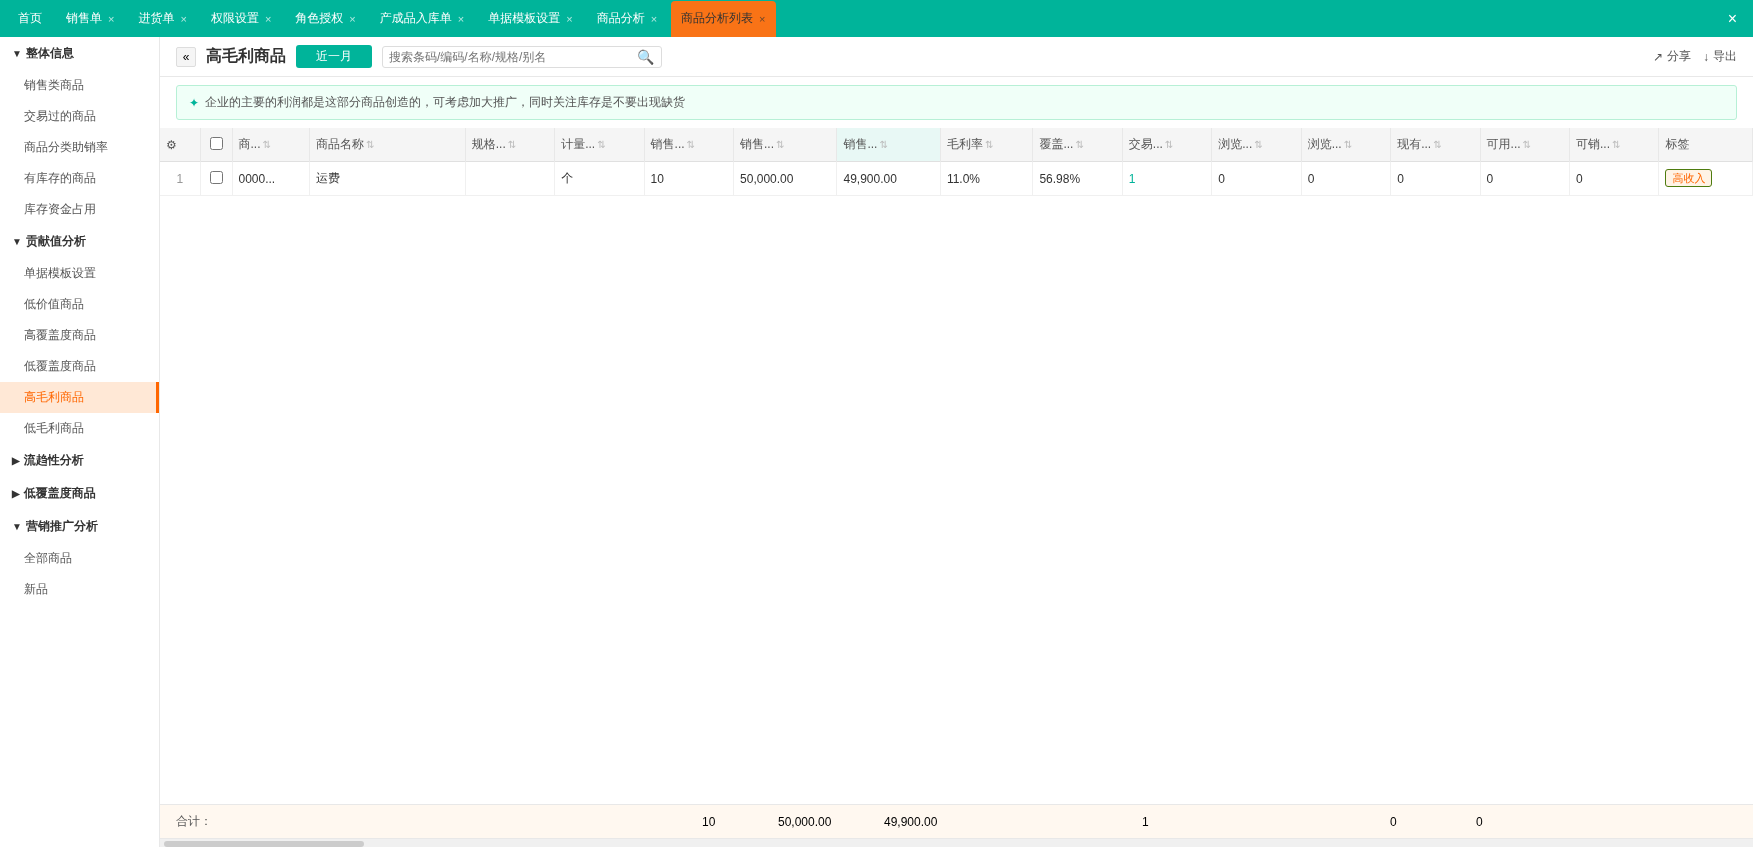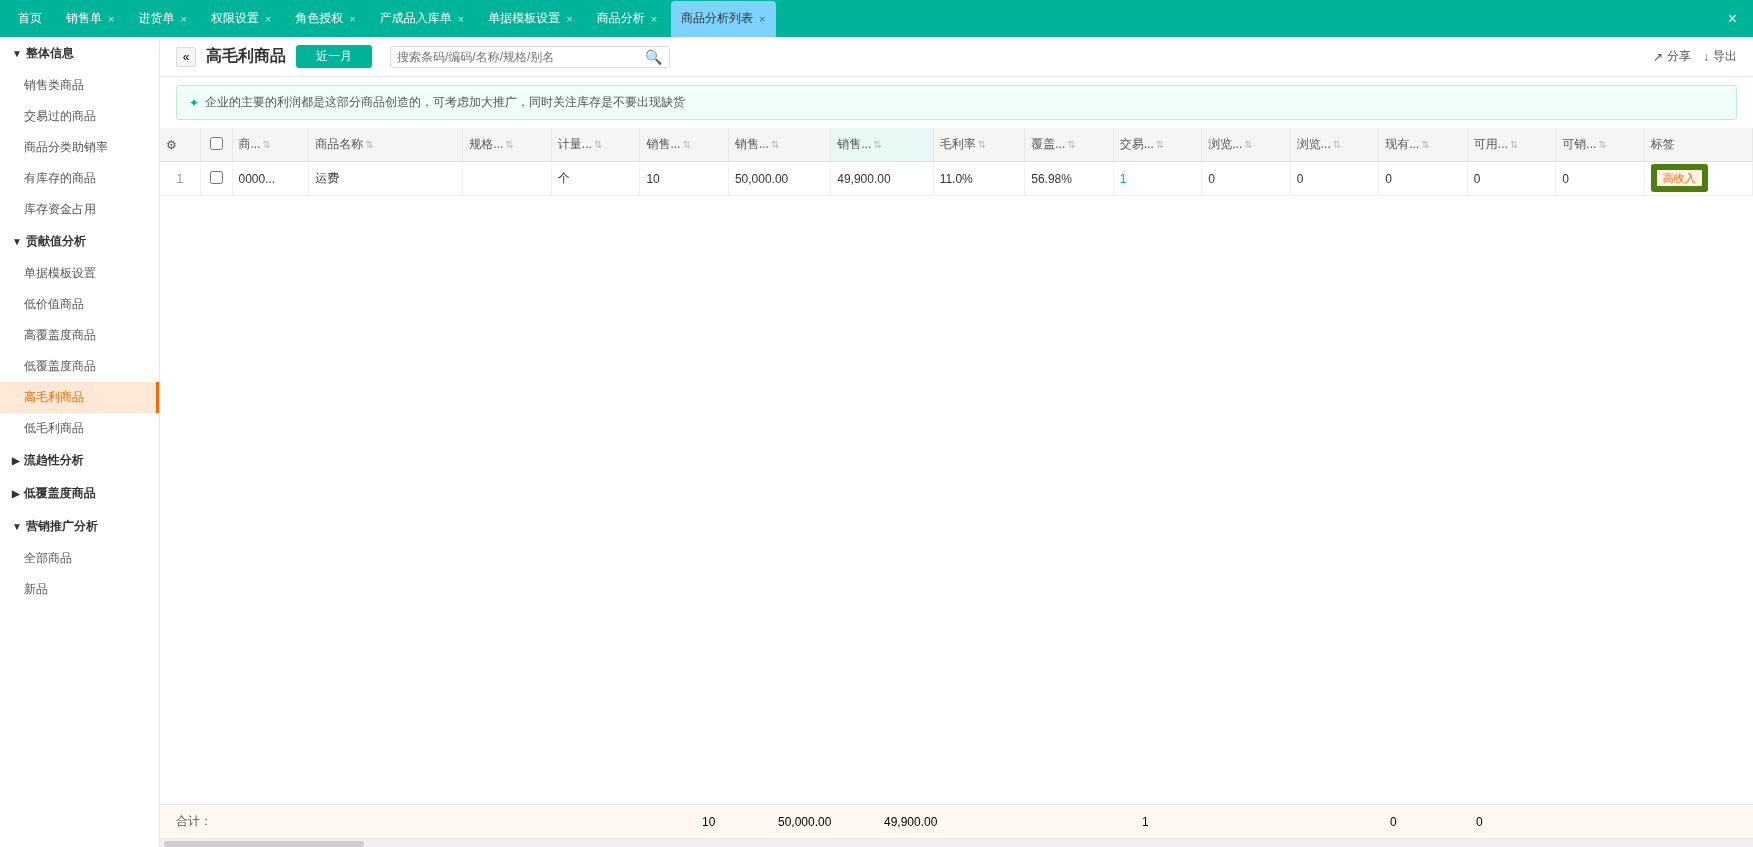--- a/index.html
+++ b/index.html
@@ -18,21 +18,21 @@
       display: flex;
       align-items: center;
       color: #fff;
       padding: 0 10px;
       height: 36px;
       cursor: pointer;
       white-space: nowrap;
       gap: 4px;
       font-size: 13px;
     }
-    .top-nav .nav-item.active { background: #7dd3fc; color: #333; border-radius: 4px 4px 0 0; }
+    .top-nav .nav-item.active { background: #f97316; color: #333; border-radius: 4px 4px 0 0; }
     .top-nav .nav-close {
       font-size: 11px;
       margin-left: 2px;
       opacity: 0.7;
       cursor: pointer;
     }
     .top-nav .spacer { flex: 1; }
     .top-nav .window-close {
       color: #fff;
       font-size: 16px;
@@ -125,21 +125,20 @@
     }
     .search-box {
       display: flex;
       align-items: center;
       border: 1px solid #ddd;
       border-radius: 3px;
       padding: 2px 6px;
       gap: 4px;
       flex: 1;
       max-width: 280px;
-      margin-left: 8px;
     }
     .search-box input {
       border: none;
       outline: none;
       font-size: 12px;
       width: 100%;
       color: #999;
     }
     .header-actions {
       margin-left: auto;
@@ -210,21 +209,21 @@
     tbody td {
       padding: 8px 6px;
       font-size: 12px;
       color: #333;
       white-space: nowrap;
       border-right: 1px solid #f0f0f0;
     }
     .tag-high-income {
       color: #ff6600;
       background: #fff3e6;
-      border: 6px solid #4d7c0f;
+      border: 1px solid #4d7c0f;
       padding: 2px 6px;
       border-radius: 3px;
       font-size: 11px;
     }
 
     
     .footer-summary {
       border-top: 1px solid #e8e8e8;
       background: #fff8f0;
       padding: 8px 16px;

